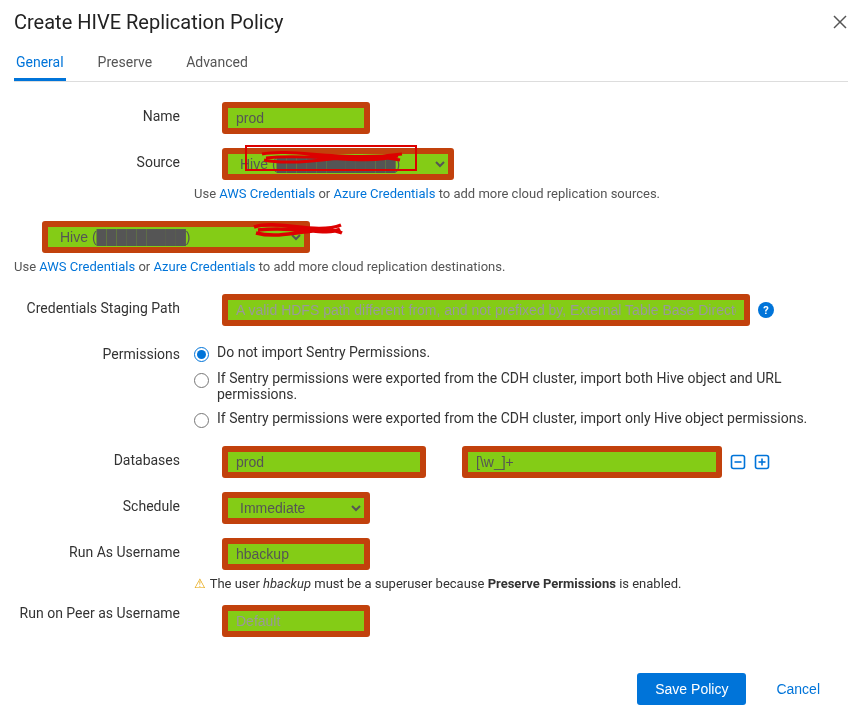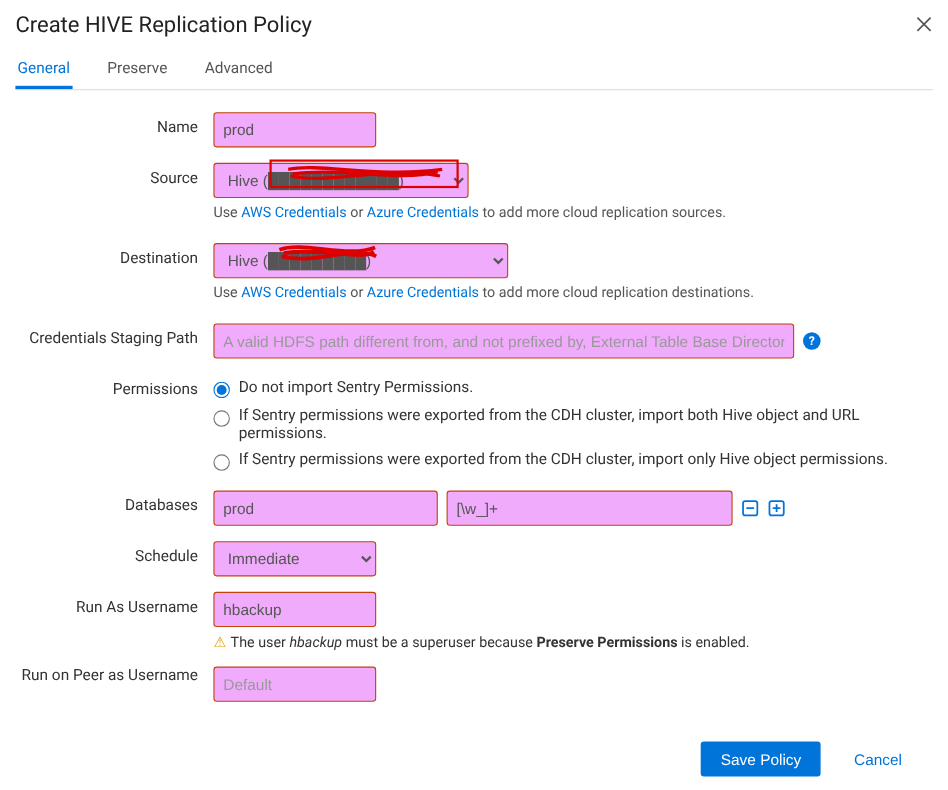--- a/index.html
+++ b/index.html
@@ -55,26 +55,27 @@
       text-align: right;
       padding-right: 14px;
       padding-top: 6px;
       color: #333;
     }
     .form-control {
       flex: 1;
     }
     input[type="text"], select {
       height: 32px;
-      border: 1px solid #c2410c;
+      border: 6px solid #c2410c;
       border-radius: 3px;
       padding: 0 8px;
       font-size: 14px;
       color: #555;
-      background: #f0abfc;
+      background: #84cc16;
+      margin-left: 28px;
     }
     input[type="text"]::placeholder {
       color: #999;
     }
     .hint {
       font-size: 13px;
       color: #555;
       margin-top: 6px;
     }
     .hint a {
@@ -213,21 +214,20 @@
       <rect x="4" y="6" width="170" height="24" fill="none" stroke="#d00" stroke-width="2"></rect>
       <path d="M 20 14 C 50 8, 100 22, 160 14 M 22 20 C 60 28, 110 10, 158 20 M 24 18 C 70 12, 120 26, 156 16" stroke="#d00" stroke-width="3" fill="none"></path>
     </svg>
     <div class="hint">
       <span>Use </span><a>AWS Credentials</a><span> or </span><a>Azure Credentials</a><span> to add more cloud replication sources.</span>
     </div>
   </div>
 </div>
 
 <div class="form-row" style="position:relative;margin-top:20px">
-  <div class="form-label">Destination</div>
   <div class="form-control">
     <select style="width:268px">
       <option>Hive (█████████)</option>
     </select>
     <svg class="redact" style="left:232px;top:-6px" width="110" height="32">
       <path d="M 8 12 C 30 4, 70 20, 95 10 M 10 18 C 40 26, 75 8, 96 18 M 12 15 C 50 10, 80 22, 94 14" stroke="#d00" stroke-width="3.5" fill="none"></path>
     </svg>
     <div class="hint">
       <span>Use </span><a>AWS Credentials</a><span> or </span><a>Azure Credentials</a><span> to add more cloud replication destinations.</span>
     </div>

